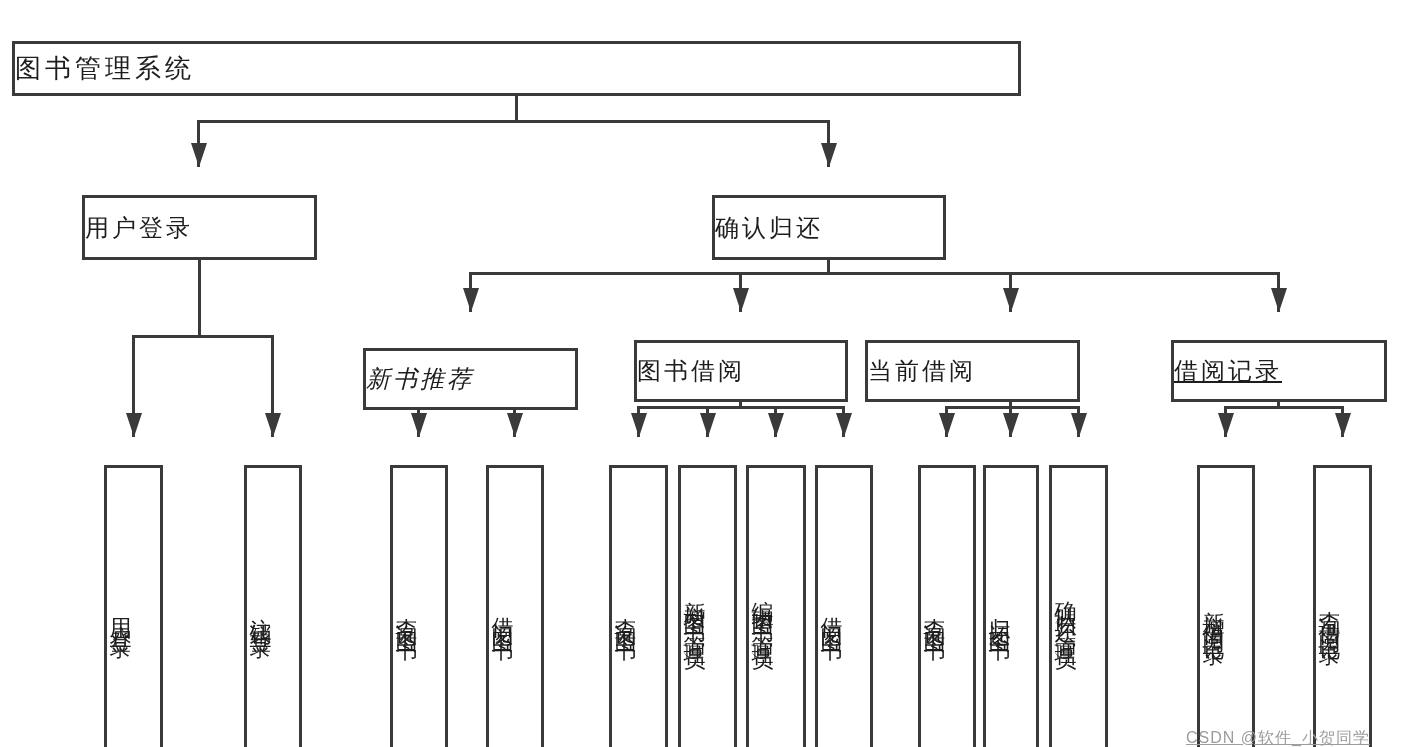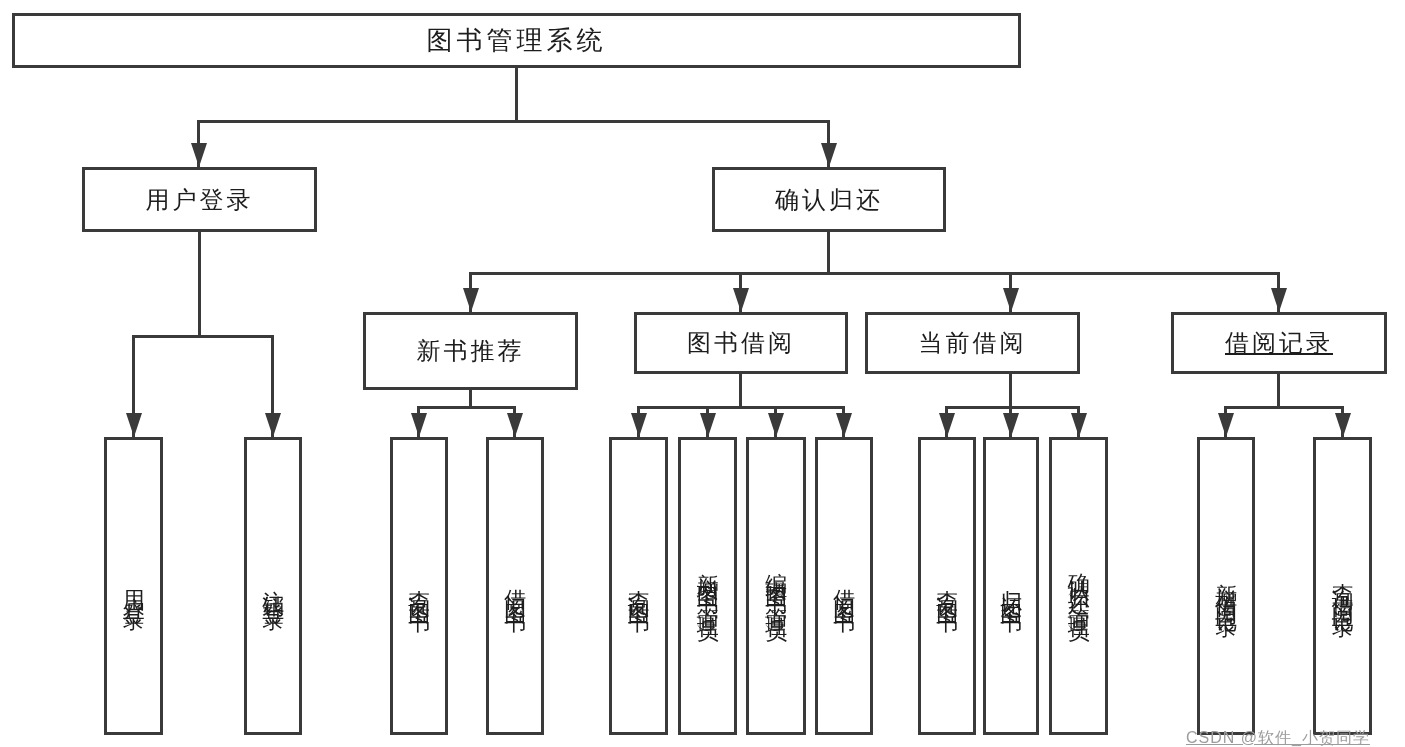--- a/index.html
+++ b/index.html
@@ -11,22 +11,22 @@
   html,body{margin:0;padding:0;}
   body{
     width:1405px;height:747px;background:var(--bg);
     font-family:"Liberation Sans","DejaVu Sans",sans-serif;
     overflow:hidden;position:relative;
   }
   .diagram{position:absolute;left:0;top:0;width:1405px;height:747px;}
   .box{
     position:absolute;box-sizing:border-box;background:#fff;
     border:3px solid var(--line);
-    display:flex;align-items:center;justify-content:center;
-    color:var(--text);z-index:2;
+    display:flex;align-items:center;justify-content:flex-start;
+    color:var(--text);z-index:2;margin-top:28px;
   }
   .lbl-root{font-size:26px;letter-spacing:4px;font-weight:400;}
   .lbl-h{font-size:24px;letter-spacing:3px;font-weight:400;}
   .leaf span{
     writing-mode:vertical-rl;text-orientation:mixed;
     font-size:22px;letter-spacing:7px;line-height:1.2;
     white-space:nowrap;
   }
   .vline,.drop{position:absolute;width:3px;background:var(--line);z-index:1;}
   .hline{position:absolute;height:3px;background:var(--line);z-index:1;}
@@ -90,21 +90,21 @@
     <span class="lbl-root">图书管理系统</span>
   </div>
 
   <div class="box" style="left:82px;top:167px;width:235px;height:65px;">
     <span class="lbl-h">用户登录</span>
   </div>
   <div class="box" style="left:712px;top:167px;width:234px;height:65px;">
     <span class="lbl-h">确认归还</span>
   </div>
 
-  <div class="box" style="left:363px;top:312px;width:215px;height:78px;">
+  <div class="box" style="left:363px;top:320px;width:215px;height:62px;font-style:italic;">
     <span class="lbl-h">新书推荐</span>
   </div>
   <div class="box" style="left:634px;top:312px;width:214px;height:62px;">
     <span class="lbl-h">图书借阅</span>
   </div>
   <div class="box" style="left:865px;top:312px;width:215px;height:62px;">
     <span class="lbl-h">当前借阅</span>
   </div>
   <div class="box" style="left:1171px;top:312px;width:216px;height:62px;text-decoration:underline;">
     <span class="lbl-h">借阅记录</span>

